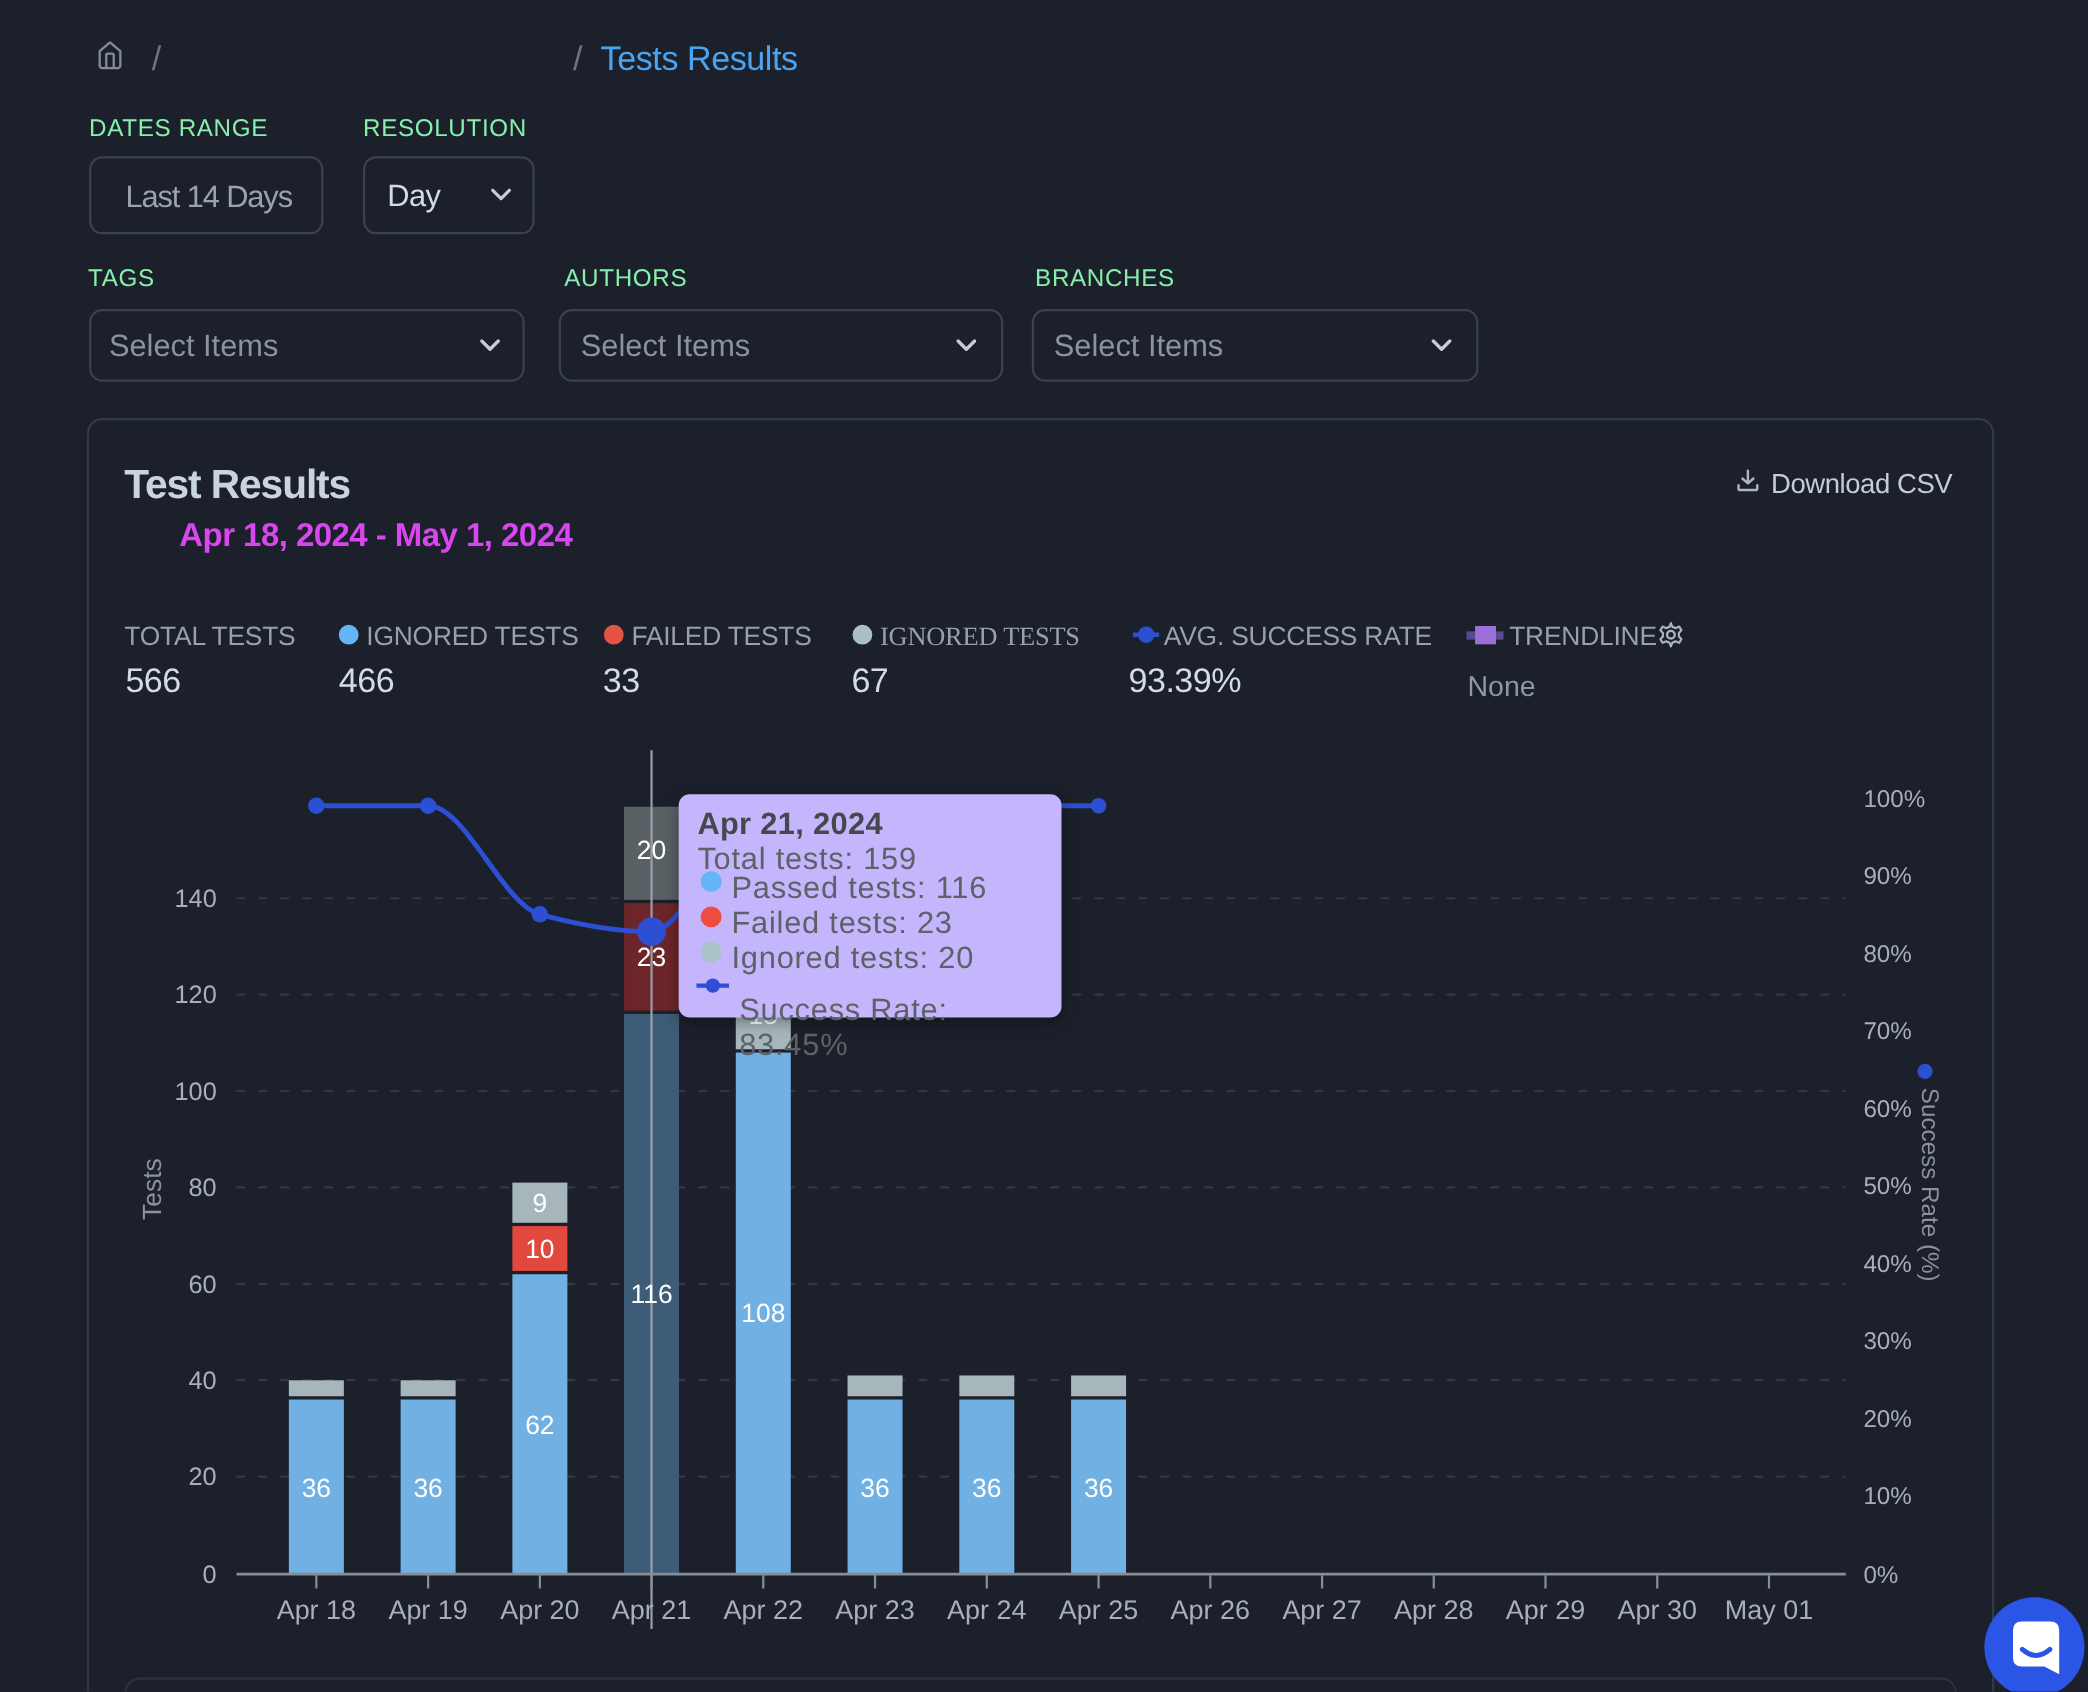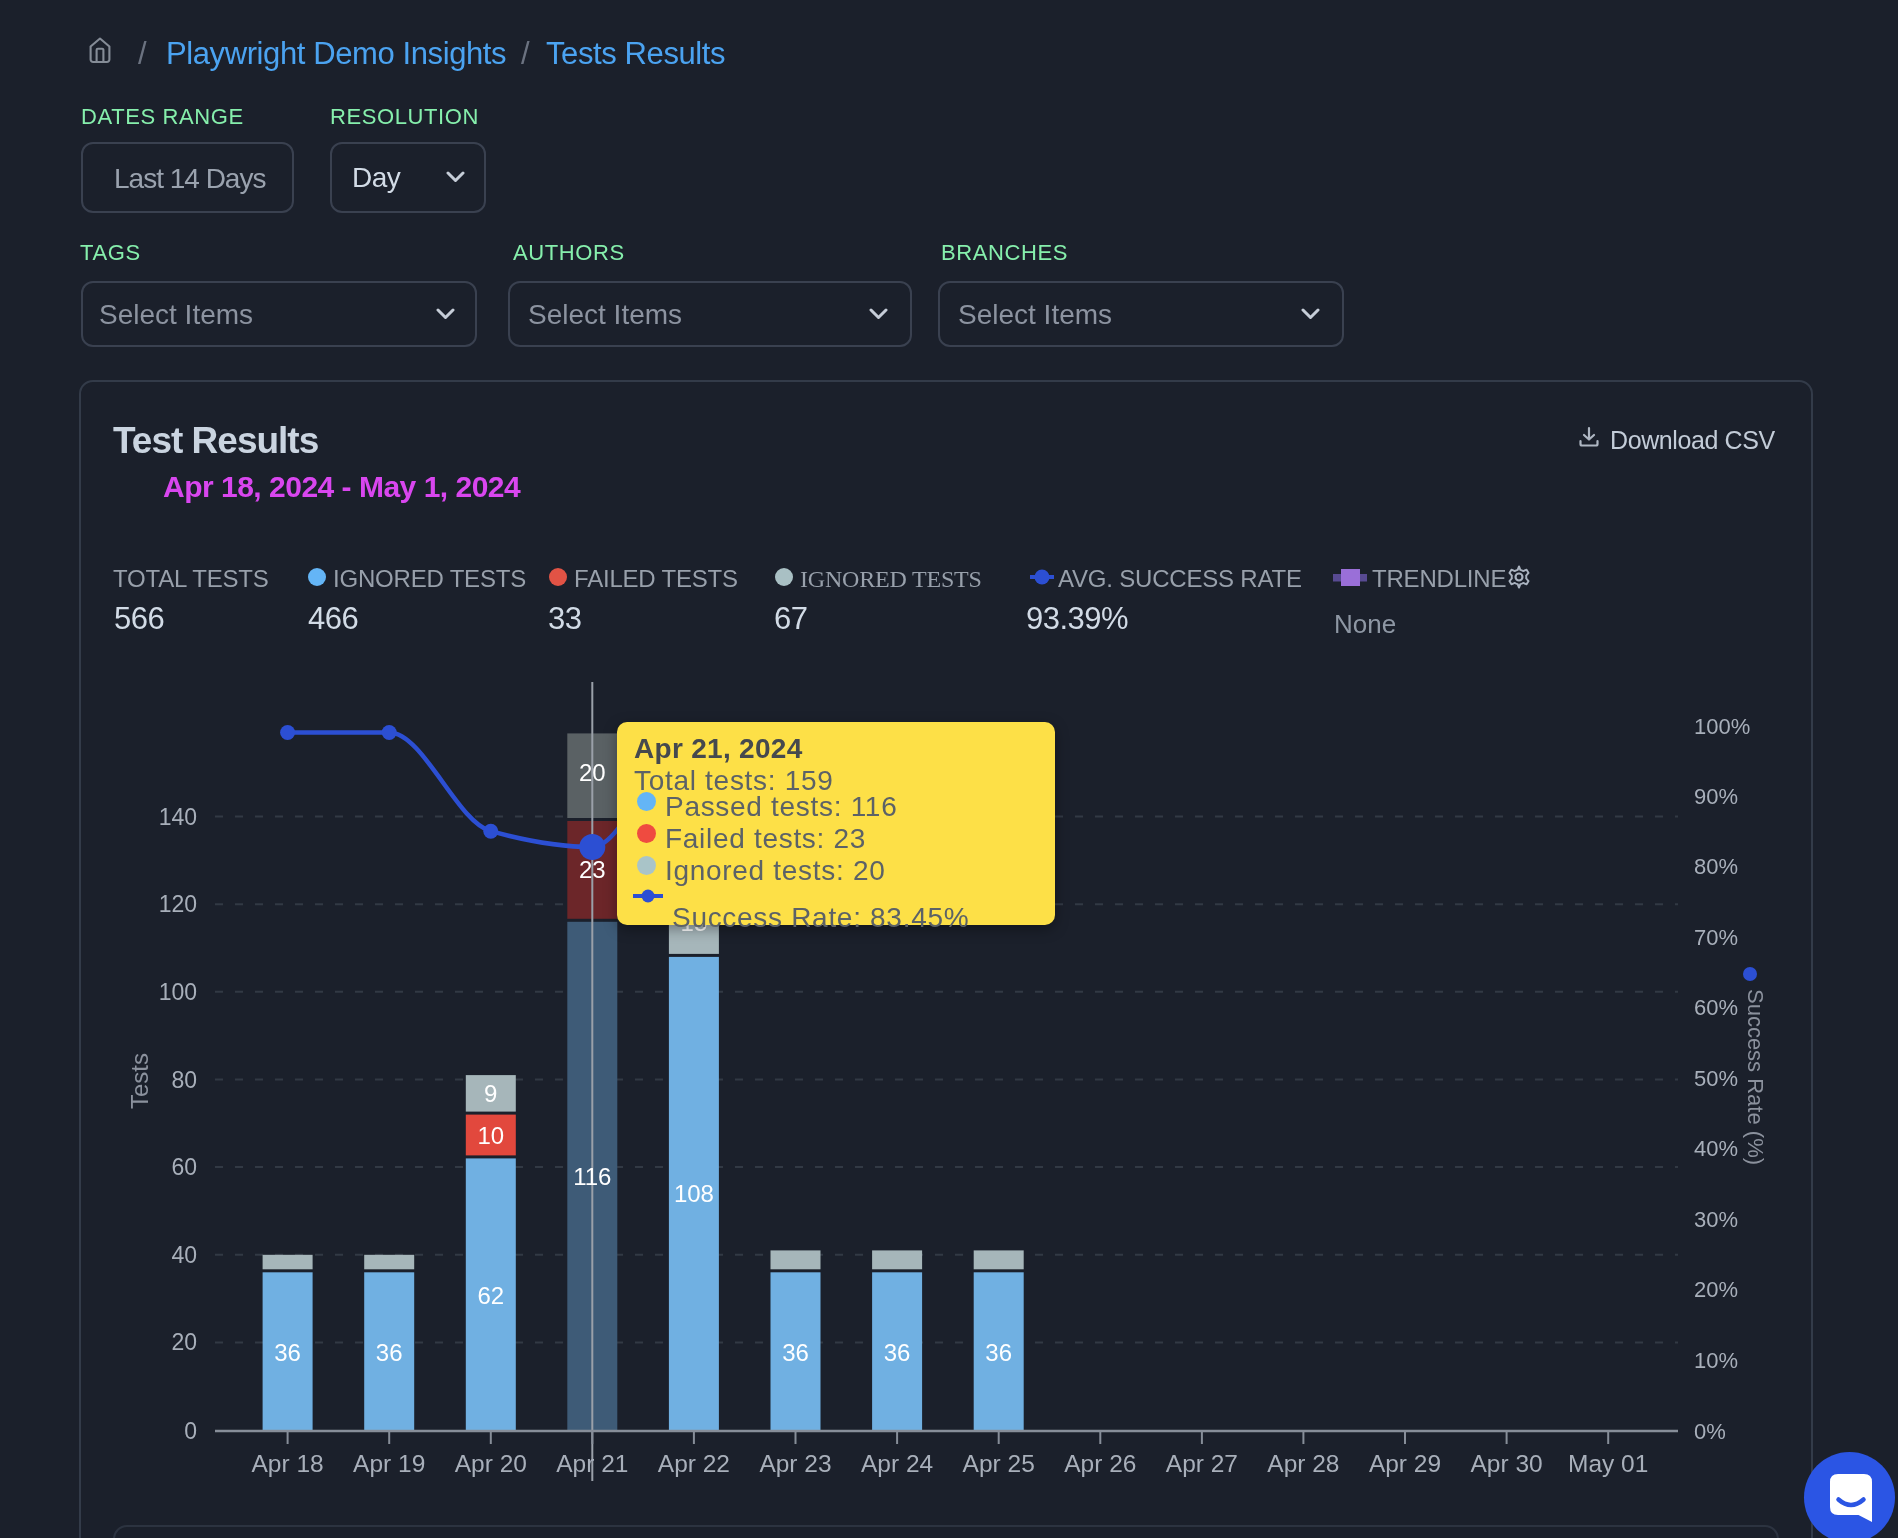--- a/index.html
+++ b/index.html
@@ -14,21 +14,20 @@
 </style>
 </head>
 <body>
 <div id="page">
 
   <svg class="abs" style="left:88px;top:36px" width="24" height="29" viewBox="0 0 24 29">
     <path d="M2.6 10.5 L12 2.5 L21.4 10.5 V23.5 A2.5 2.5 0 0 1 18.9 26 H5.1 A2.5 2.5 0 0 1 2.6 23.5 Z" fill="none" stroke="#858c97" stroke-width="2.1" stroke-linejoin="round"></path>
     <path d="M8.6 26.8 V13.9 A1.2 1.2 0 0 1 9.8 12.7 H14.2 A1.2 1.2 0 0 1 15.4 13.9 V26.8" fill="none" stroke="#858c97" stroke-width="2.1"></path>
   </svg>
   <div class="abs" style="left:138px;top:36px;font-size:31px;color:#6b7280;">/</div>
-  <div class="abs" style="left:166px;top:36px;font-size:31px;letter-spacing:-0.4px;color:#4ba3f1;">Playwright Demo Insights</div>
   <div class="abs" style="left:521px;top:36px;font-size:31px;color:#6b7280;">/</div>
   <div class="abs" style="left:546px;top:36px;font-size:31px;letter-spacing:-0.4px;color:#4ba3f1;">Tests Results</div>
 
   <div class="abs lbl" style="left:81px;top:104px;">DATES RANGE</div>
   <div class="abs lbl" style="left:330px;top:104px;">RESOLUTION</div>
 
   <div class="abs sel" style="left:81px;top:142px;width:209px;height:67px;"></div>
   <div class="abs" style="left:114px;top:165px;font-size:28px;letter-spacing:-1px;line-height:1;color:#9aa2ae;">Last 14 Days</div>
   <div class="abs sel" style="left:330px;top:142px;width:152px;height:67px;"></div>
   <div class="abs" style="left:352px;top:164px;font-size:28px;letter-spacing:-0.5px;line-height:1;color:#d2dbe6;">Day</div>
@@ -219,21 +218,21 @@
       <text x="1694" y="944.9">70%</text>
       <text x="1694" y="874.4">80%</text>
       <text x="1694" y="804.0">90%</text>
       <text x="1694" y="733.5">100%</text>
     </g>
 
     <text x="139" y="1081" fill="#8b919d" font-size="24" text-anchor="middle" dominant-baseline="central" font-family="Liberation Sans, sans-serif" transform="rotate(-90 139 1081)">Tests</text>
     <text x="1755" y="1077" fill="#8b919d" font-size="22" text-anchor="middle" dominant-baseline="central" font-family="Liberation Sans, sans-serif" transform="rotate(90 1755 1077)">Success Rate (%)</text>
   </svg>
 
-  <div class="abs" style="left:617px;top:722px;width:438px;height:203px;background:#fde047;border-radius:10px;box-shadow:0 4px 14px rgba(0,0,0,0.35);">
+  <div class="abs" style="left:617px;top:722px;width:348px;height:203px;background:#c4b5fd;border-radius:10px;box-shadow:0 4px 14px rgba(0,0,0,0.35);">
     <div class="abs" style="left:17px;top:11px;font-size:28px;font-weight:bold;letter-spacing:0.3px;color:#45494e;">Apr 21, 2024</div>
     <div class="abs" style="left:17px;top:43px;font-size:28px;letter-spacing:0.7px;color:#5c6267;">Total tests: 159</div>
     <div class="abs dot" style="left:20px;top:70px;background:#64b5f6;width:19px;height:19px;"></div>
     <div class="abs" style="left:48px;top:69px;font-size:28px;letter-spacing:0.7px;color:#5c6267;">Passed tests: 116</div>
     <div class="abs dot" style="left:20px;top:102px;background:#ef4b40;width:19px;height:19px;"></div>
     <div class="abs" style="left:48px;top:101px;font-size:28px;letter-spacing:0.7px;color:#5c6267;">Failed tests: 23</div>
     <div class="abs dot" style="left:20px;top:134px;background:#a9c4c8;width:19px;height:19px;"></div>
     <div class="abs" style="left:48px;top:133px;font-size:28px;letter-spacing:0.7px;color:#5c6267;">Ignored tests: 20</div>
     <svg class="abs" style="left:16px;top:165px" width="30" height="18" viewBox="0 0 30 18">
       <line x1="0" y1="9" x2="30" y2="9" stroke="#2c4fd3" stroke-width="4"></line>

